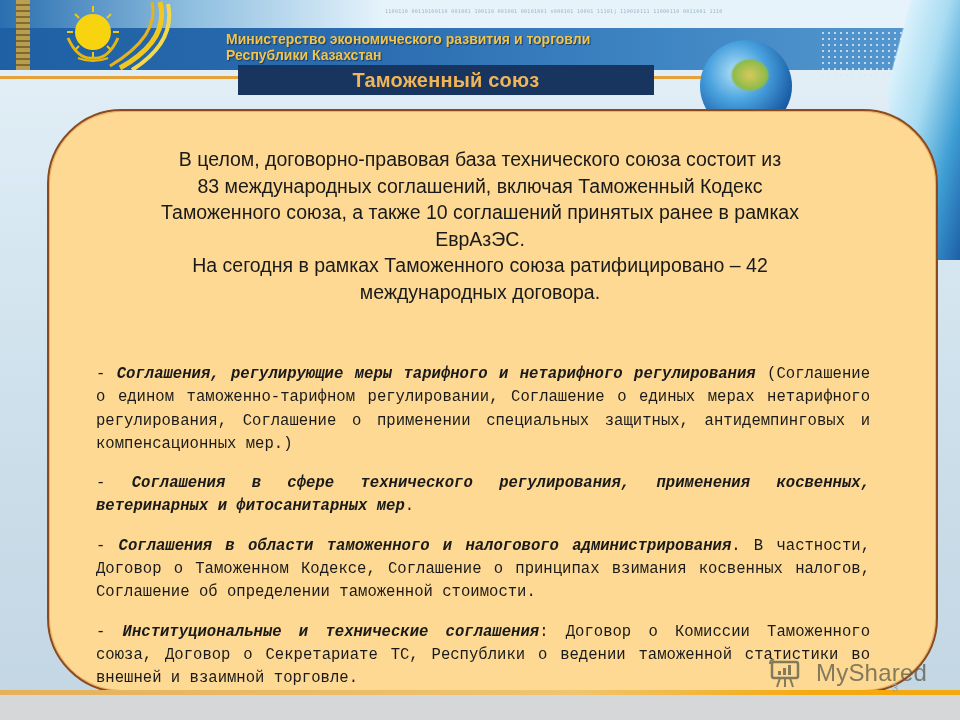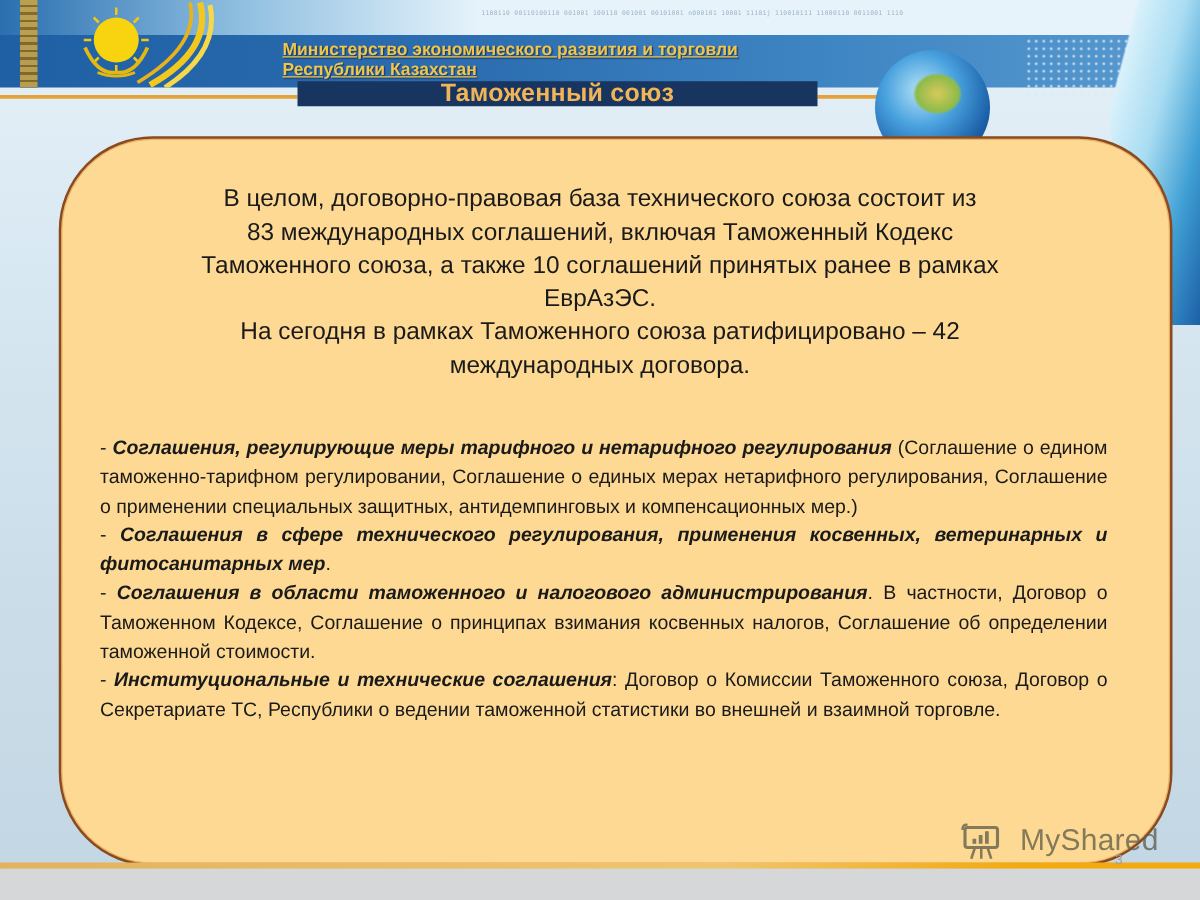--- a/index.html
+++ b/index.html
@@ -35,27 +35,26 @@
   .emblem {
     position: absolute; left: 58px; top: 2px; width: 70px; height: 66px;
   }
   .swoosh {
     position: absolute; left: 100px; top: 0; width: 80px; height: 70px;
   }
   .ministry {
     position: absolute; left: 226px; top: 31px; color: #f1c44a;
     font-weight: bold; font-size: 14px; line-height: 16px;
     text-shadow: 1px 1px 1px #1a3a66;
-    text-decoration: underline;
   }
   .gold-line {
     position: absolute; top: 76px; height: 3px; background: #e6a23a;
   }
   .title-bar {
-    position: absolute; left: 238px; top: 65px; width: 416px; height: 20px;
+    position: absolute; left: 238px; top: 65px; width: 416px; height: 30px;
     background: #17355f; display: flex; align-items: center; justify-content: center;
   }
   .title-text {
     color: #f1b457; font-weight: bold; font-size: 20px; letter-spacing: 0.2px;
   }
   .globe {
     position: absolute; left: 700px; top: 40px; width: 92px; height: 92px; border-radius: 50%;
     background: radial-gradient(circle at 40% 35%, #b6e2f7 0%, #4aa3df 35%, #1b5fa8 70%, #0f3b78 100%);
   }
   .globe .land {
@@ -82,21 +81,21 @@
     border-radius: 75px 75px 75px 75px / 75px 75px 75px 75px;
   }
   .card-intro {
     position: absolute; left: 100px; top: 146px; width: 760px;
     text-align: center; font-size: 19.5px; line-height: 26.5px; color: #1a1a1a;
   }
   .card-list {
     position: absolute; left: 80px; top: 347px; width: 806px;
     font-size: 15.6px; line-height: 23.3px; color: #1a1a1a; text-align: justify;
   }
-  .card-list p { margin: 0; }
+  .card-list p { margin: 16px; font-family: Liberation Mono, monospace; }
   .card-list b i, .card-list i b { font-weight: bold; font-style: italic; }
   
   .footer-line {
     position: absolute; left: 0; top: 690px; width: 960px; height: 5px;
     background: linear-gradient(90deg, #e4b15c 0%, #f0c56e 60%, #f4a90f 85%, #f4a90f 100%);
   }
   .footer {
     position: absolute; left: 0; top: 695px; width: 960px; height: 25px; background: #d6d7d8;
   }
   .url {

